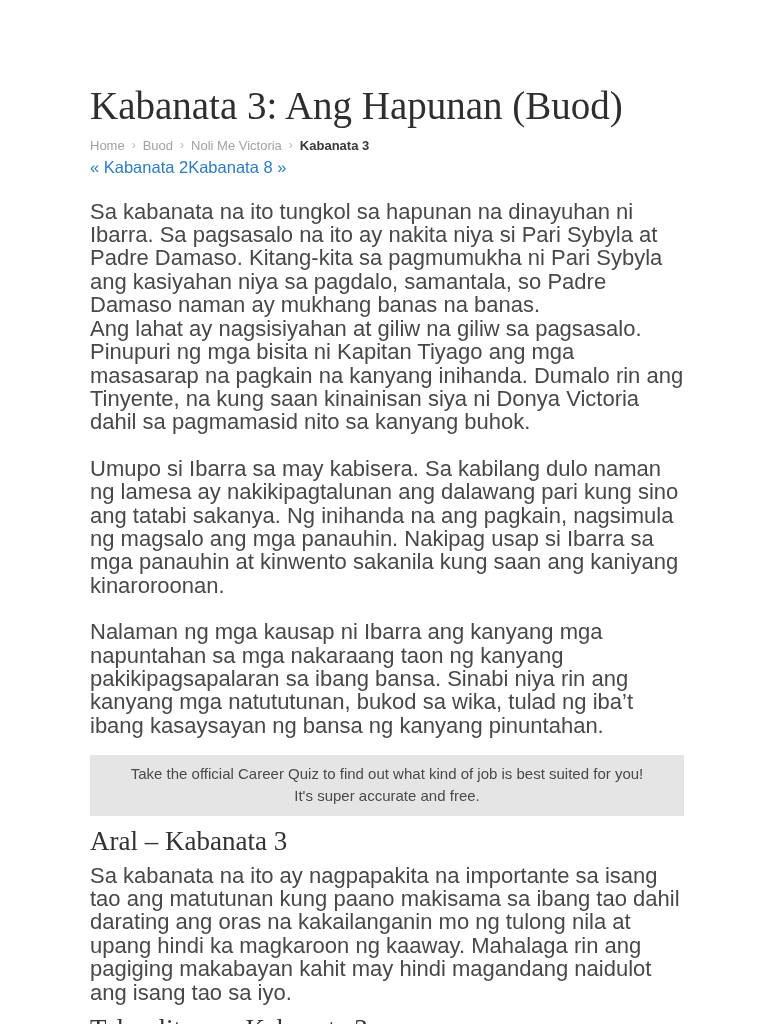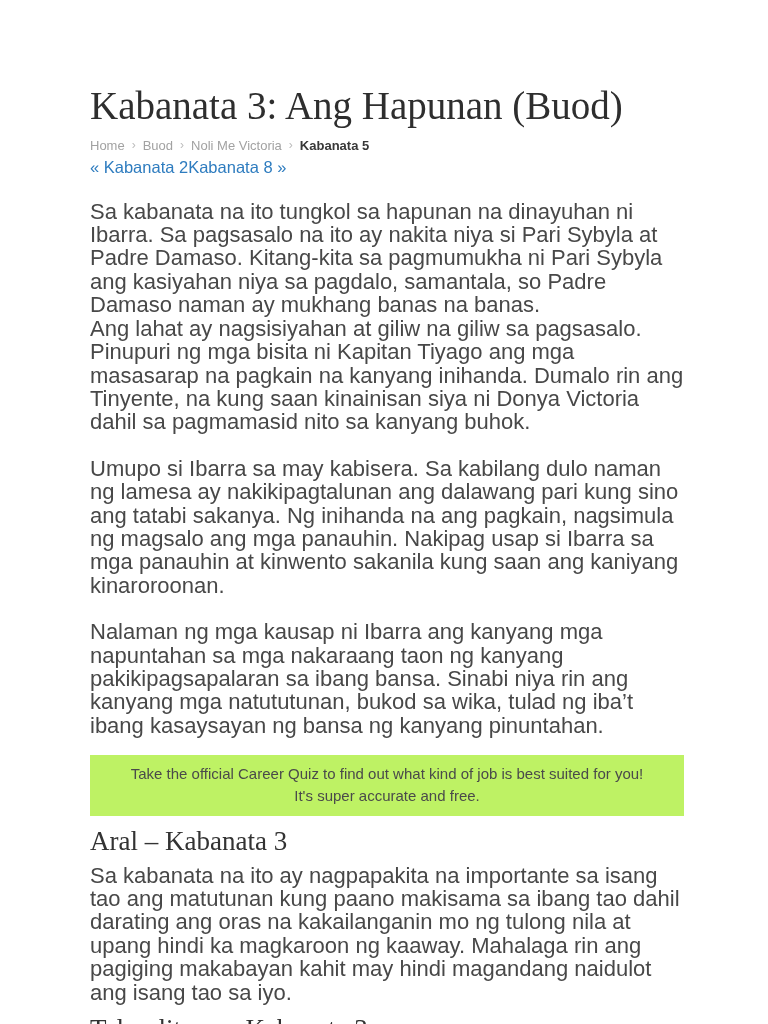--- a/index.html
+++ b/index.html
@@ -53,21 +53,21 @@
   p.body-par {
     margin-top: 23px;
     font-size: 22px;
     line-height: 23.4px;
     color: #484848;
     white-space: pre-line;
   }
   p.body-par.tight { margin-top: 6px; }
   .quiz-box {
     margin-top: 18px;
-    background: #bef264;
+    background: #e5e5e5;
     padding: 8px 6px 9px 6px;
     text-align: center;
     font-size: 15px;
     line-height: 22px;
     color: #4a4a4a;
   }
   .quiz-box a.quiz-link {
     color: #2e7cbf;
     text-decoration: none;
     cursor: pointer;
@@ -90,21 +90,21 @@
 
   <h1 class="page-title">Kabanata 3: Ang Hapunan (Buod)</h1>
 
   <nav class="breadcrumb">
     <span class="crumb">Home</span>
     <span class="sep">›</span>
     <span class="crumb">Buod</span>
     <span class="sep">›</span>
     <span class="crumb">Noli Me Victoria</span>
     <span class="sep">›</span>
-    <span class="crumb current">Kabanata 5</span>
+    <span class="crumb current">Kabanata 3</span>
   </nav>
 
   <div class="chapter-nav">
     <a>« Kabanata 2</a><a>Kabanata 8 »</a>
   </div>
 
   <p class="body-par">Sa kabanata na ito tungkol sa hapunan na dinayuhan ni Ibarra. Sa pagsasalo na ito ay nakita niya si Pari Sybyla at Padre Damaso. Kitang-kita sa pagmumukha ni Pari Sybyla ang kasiyahan niya sa pagdalo, samantala, so Padre Damaso naman ay mukhang banas na banas.
 Ang lahat ay nagsisiyahan at giliw na giliw sa pagsasalo. Pinupuri ng mga bisita ni Kapitan Tiyago ang mga masasarap na pagkain na kanyang inihanda. Dumalo rin ang Tinyente, na kung saan kinainisan siya ni Donya Victoria dahil sa pagmamasid nito sa kanyang buhok.</p>
 
   <p class="body-par">Umupo si Ibarra sa may kabisera. Sa kabilang dulo naman ng lamesa ay nakikipagtalunan ang dalawang pari kung sino ang tatabi sakanya. Ng inihanda na ang pagkain, nagsimula ng magsalo ang mga panauhin. Nakipag usap si Ibarra sa mga panauhin at kinwento sakanila kung saan ang kaniyang kinaroroonan.</p>

